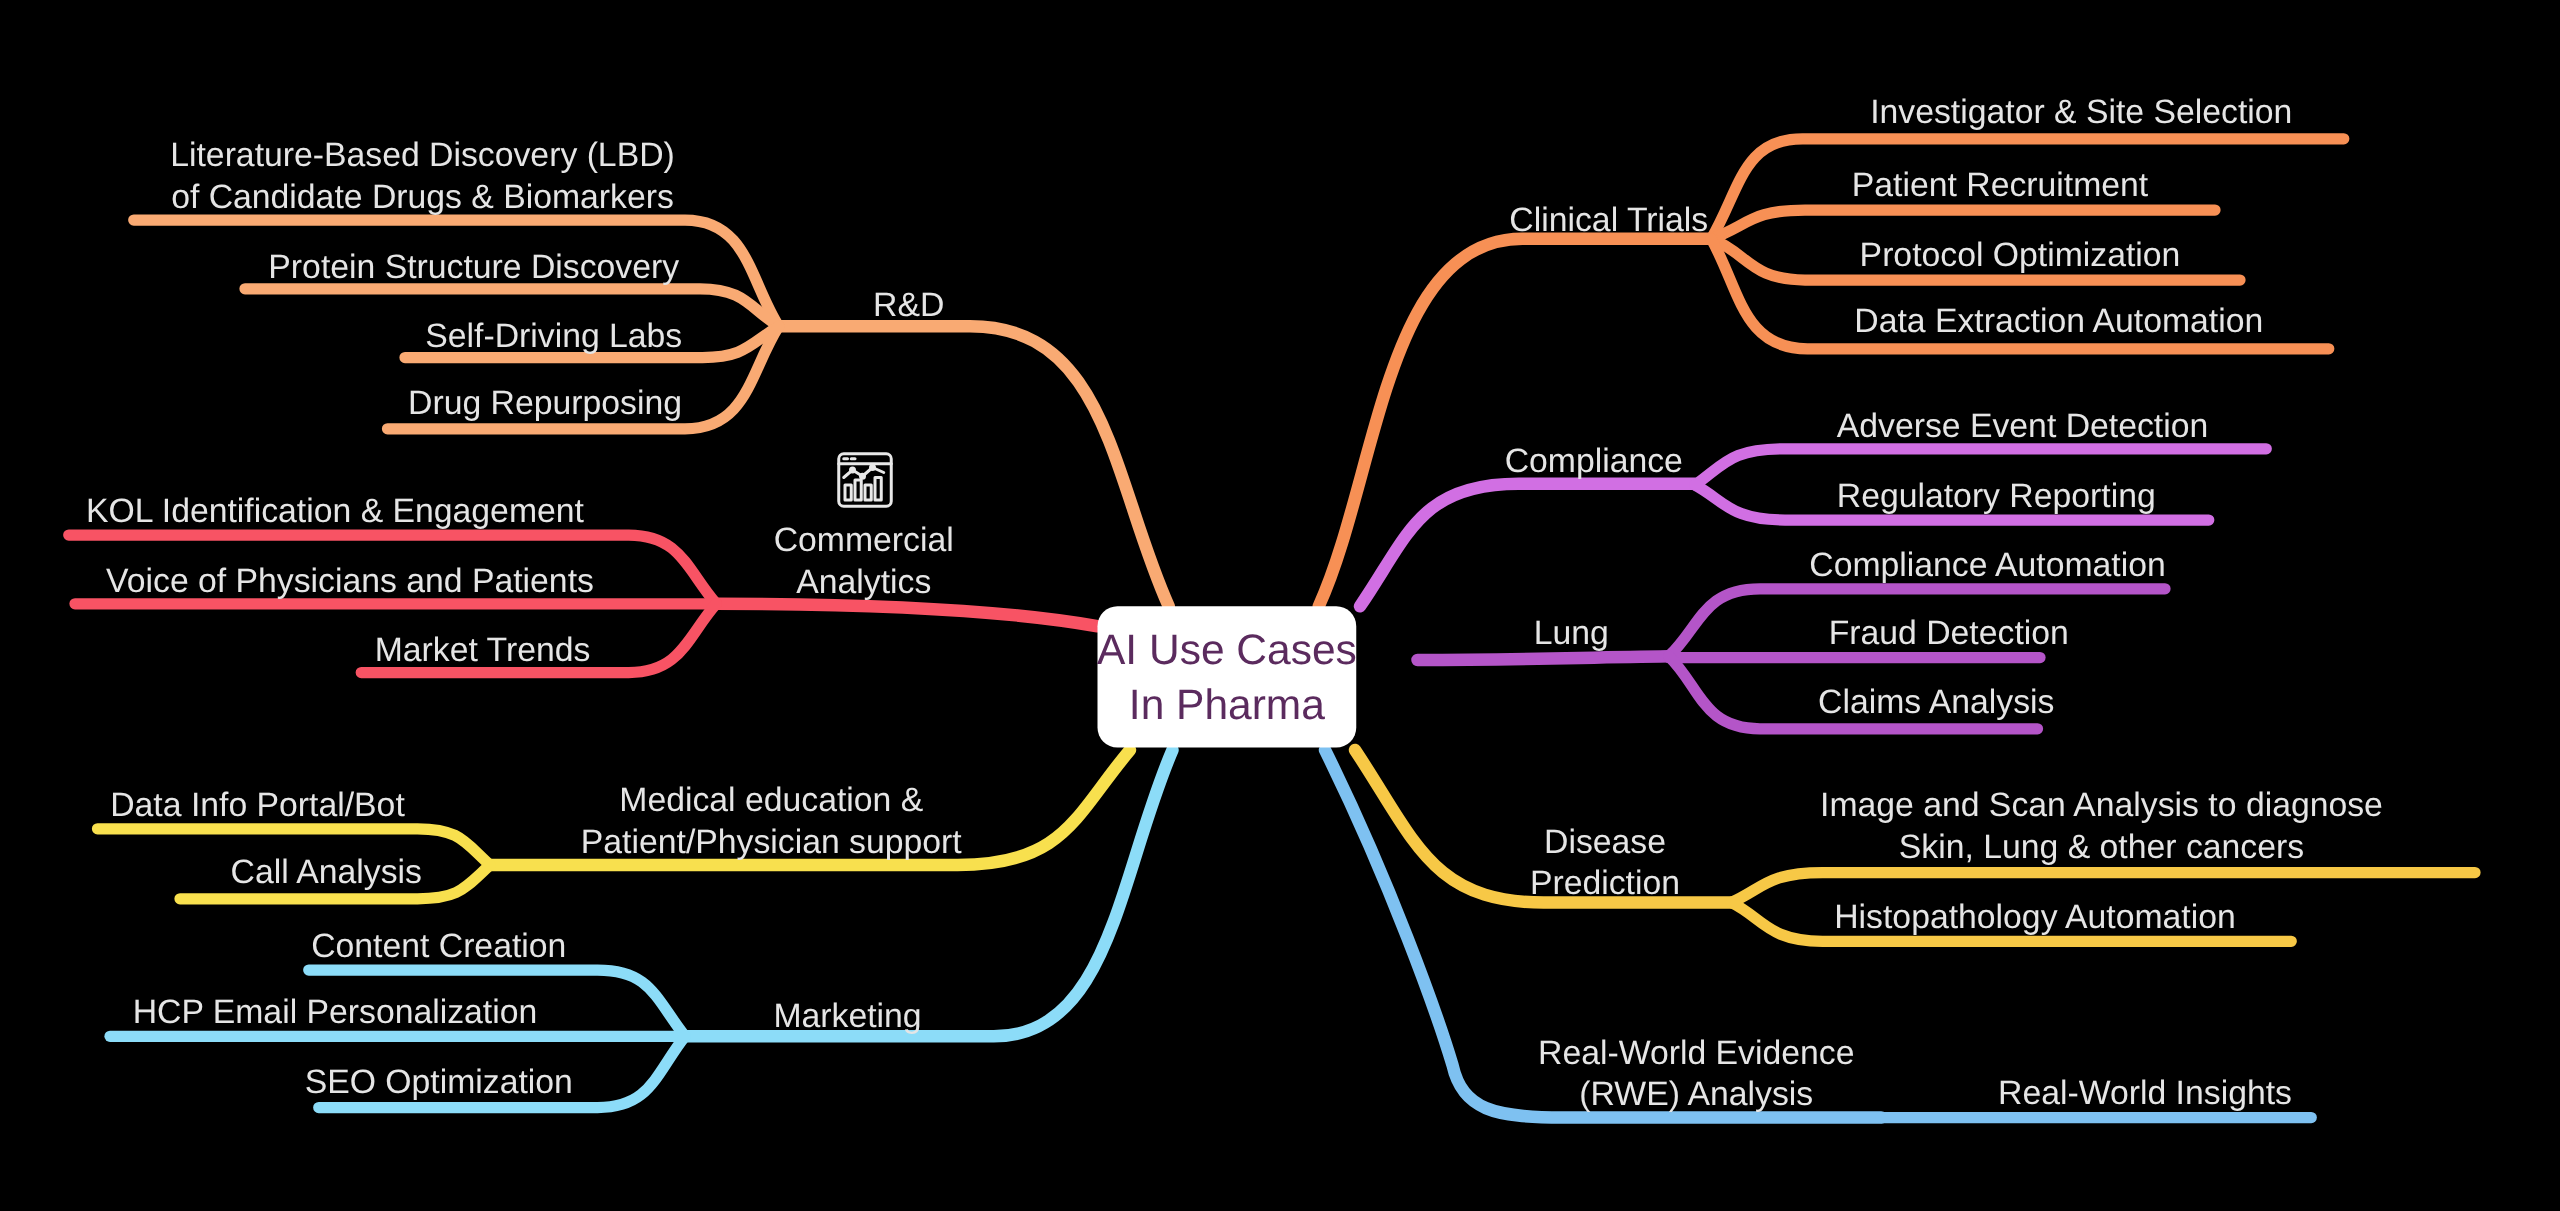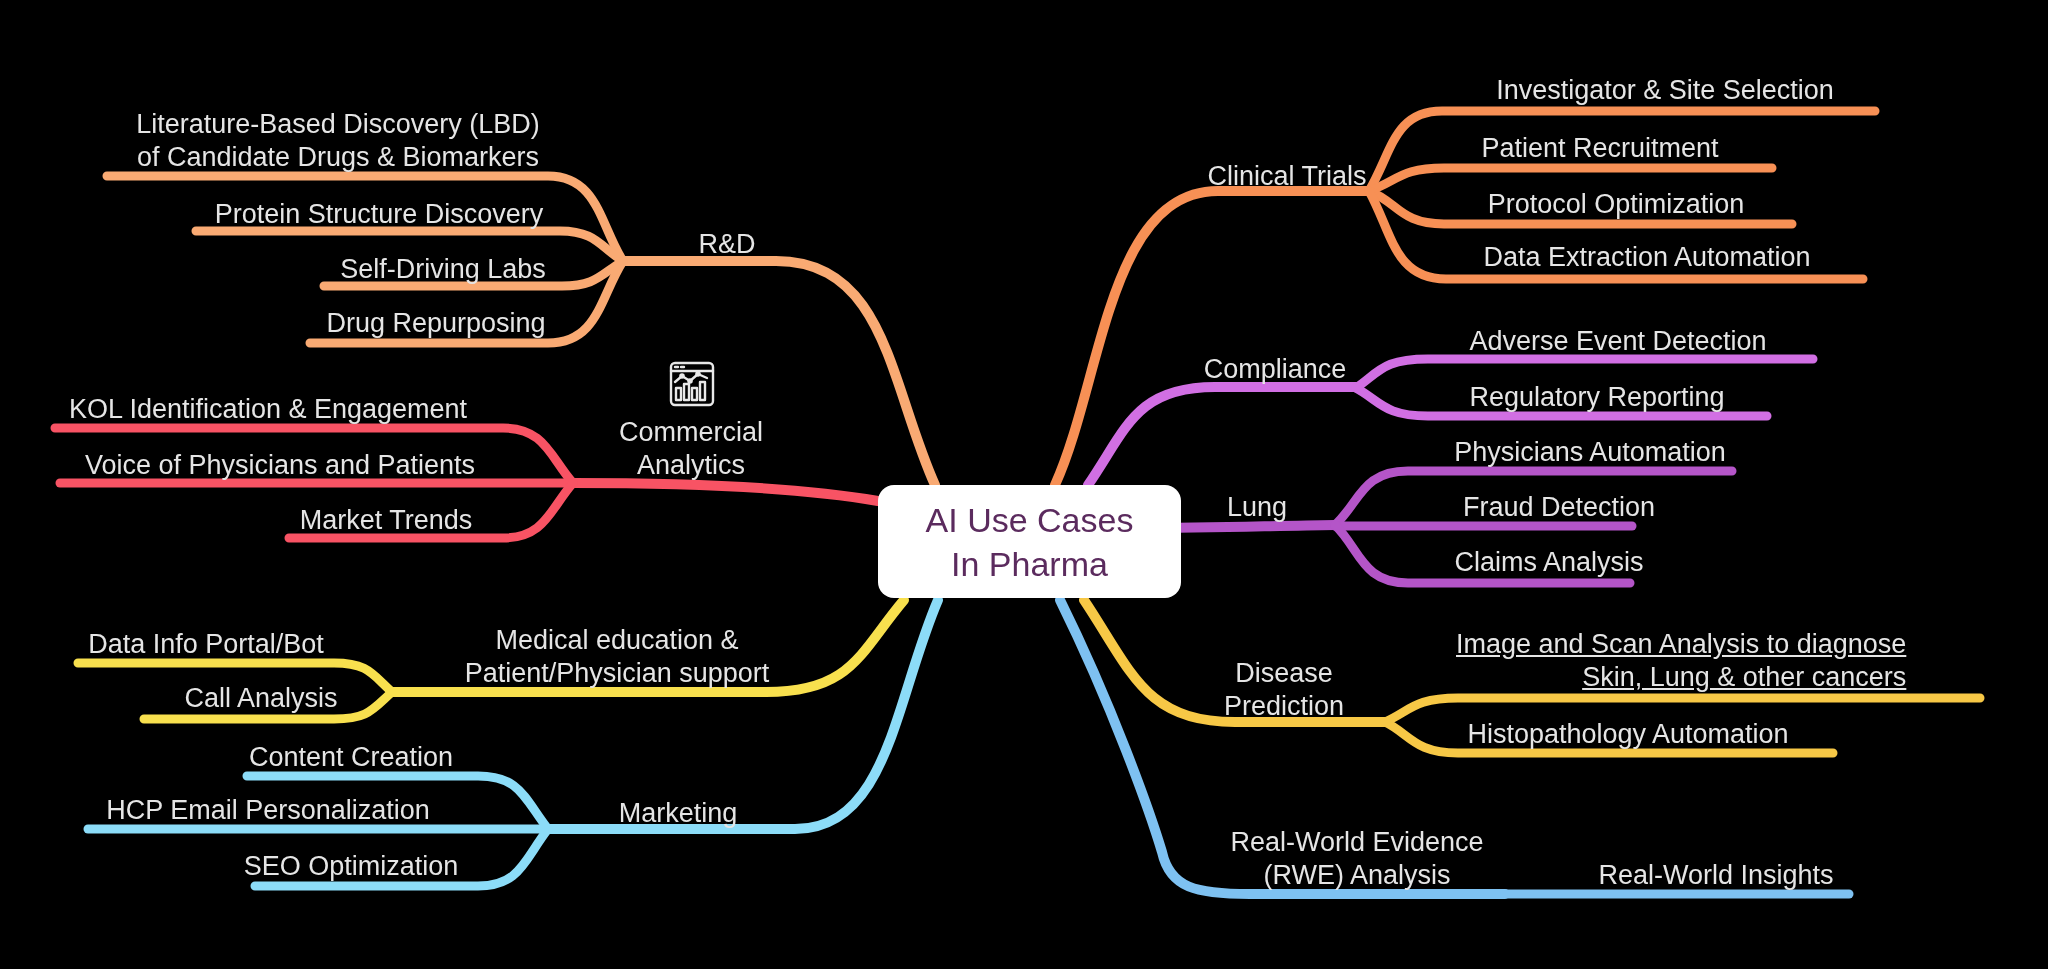--- a/index.html
+++ b/index.html
@@ -14,24 +14,24 @@
   .lbl{
     position:absolute;
     transform:translate(-50%,-50%);
     color:#e5e5e5;
     font-size:27px;
     line-height:33px;
     white-space:nowrap;
     text-align:center;
     font-weight:400;
   }
-  .lbl.left-align{transform:none;text-align:right;text-decoration:underline;}
+  .lbl.left-align{transform:none;text-align:center;}
   #center-node{
     position:absolute;
-    left:878px;top:485px;width:303px;height:113px;
+    left:878px;top:485px;width:207px;height:113px;
     background:#fff;
     border-radius:16px;
     display:flex;flex-direction:column;align-items:center;justify-content:center;
     color:#5B2B5E;
     font-size:34px;line-height:44px;
     text-align:center;white-space:nowrap;
   }
   #analytics-icon{position:absolute;left:669px;top:360px;}
 </style>
 </head>
@@ -200,21 +200,21 @@
     <span>Adverse Event Detection</span>
   </div>
   <div class="lbl" style="left:1597px;top:397px">
     <span>Regulatory Reporting</span>
   </div>
 
   <div class="lbl" style="left:1257px;top:507px">
     <span>Lung</span>
   </div>
   <div class="lbl" style="left:1590px;top:452px">
-    <span>Physicians Automation</span>
+    <span>Compliance Automation</span>
   </div>
   <div class="lbl" style="left:1559px;top:507px">
     <span>Fraud Detection</span>
   </div>
   <div class="lbl" style="left:1549px;top:562px">
     <span>Claims Analysis</span>
   </div>
 
   <div class="lbl" style="left:1284px;top:690px">
     <span>Disease</span><br>

